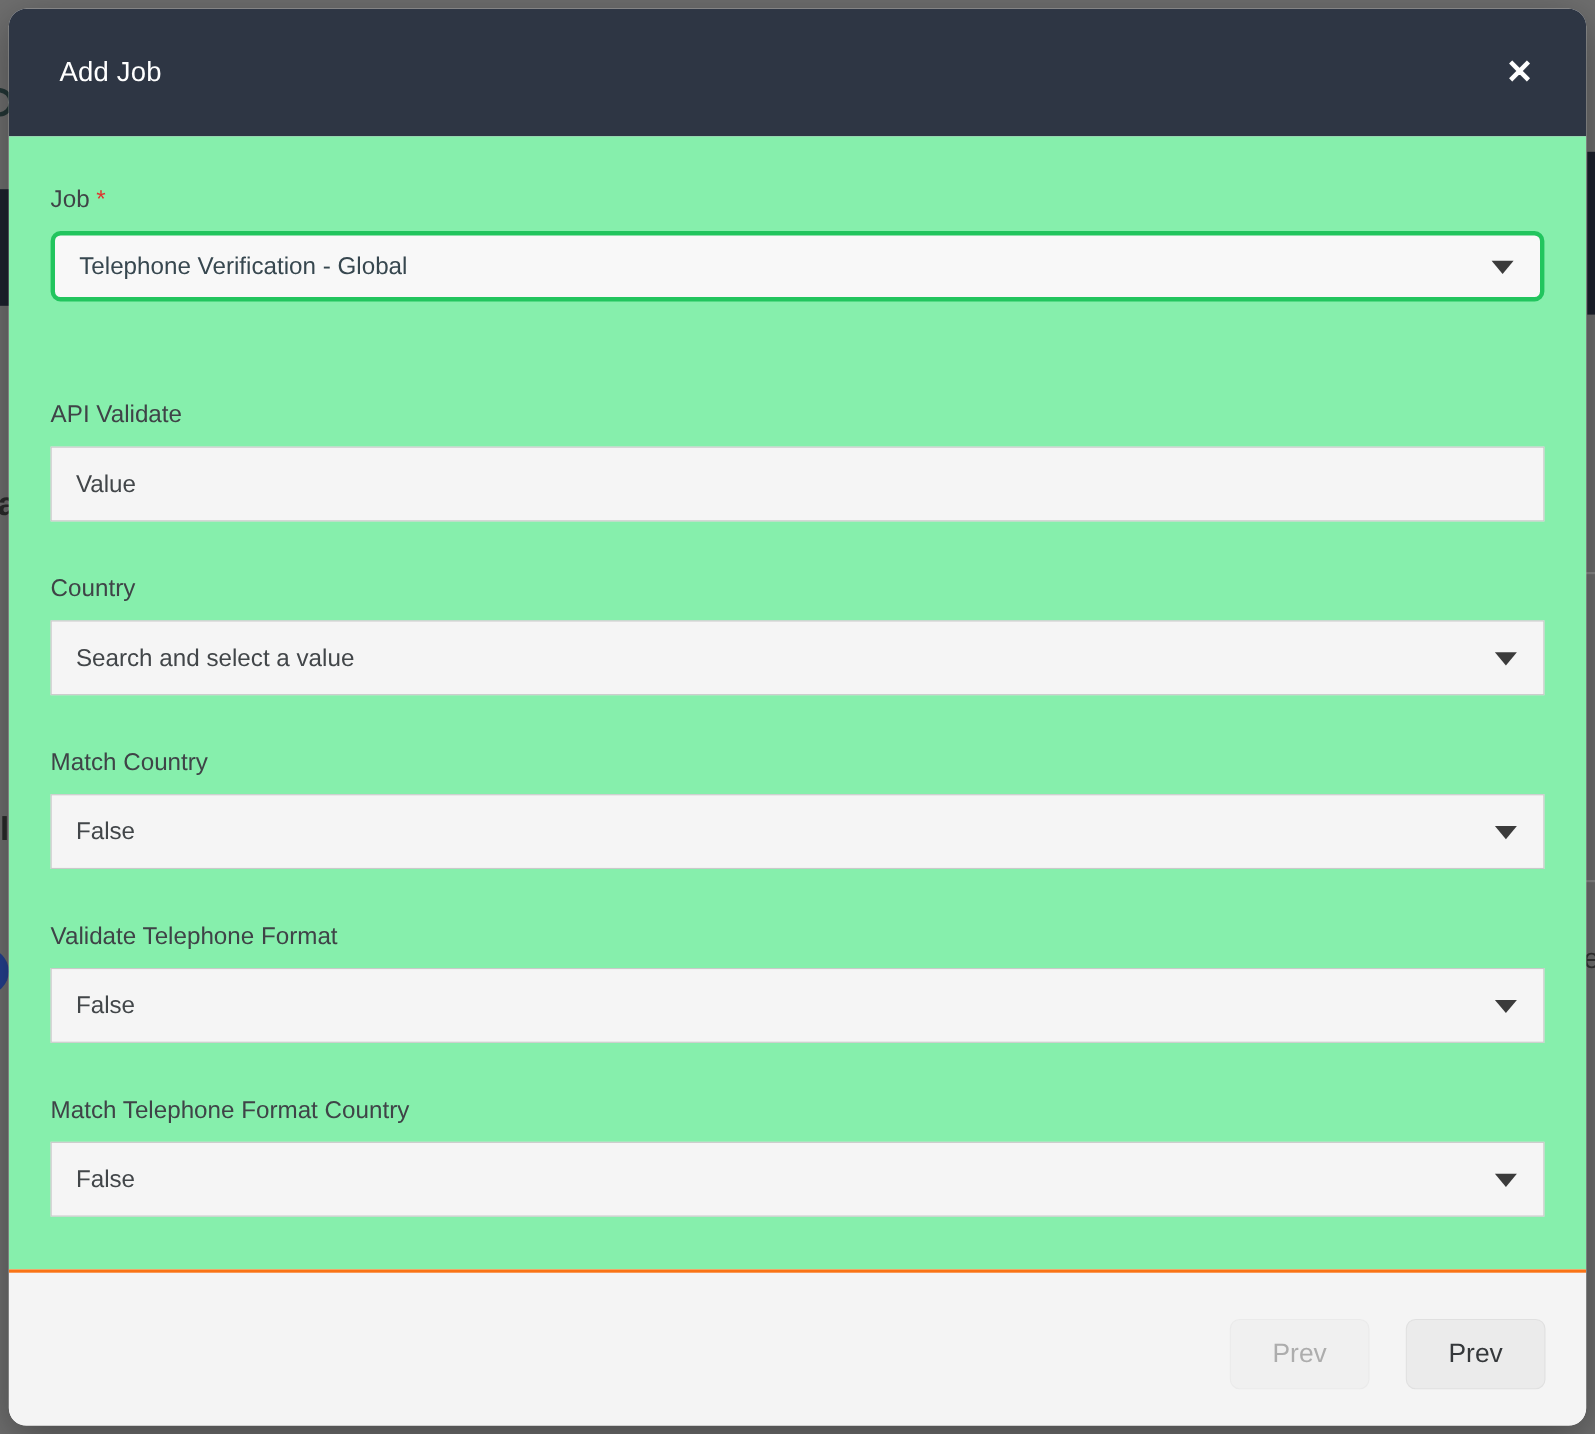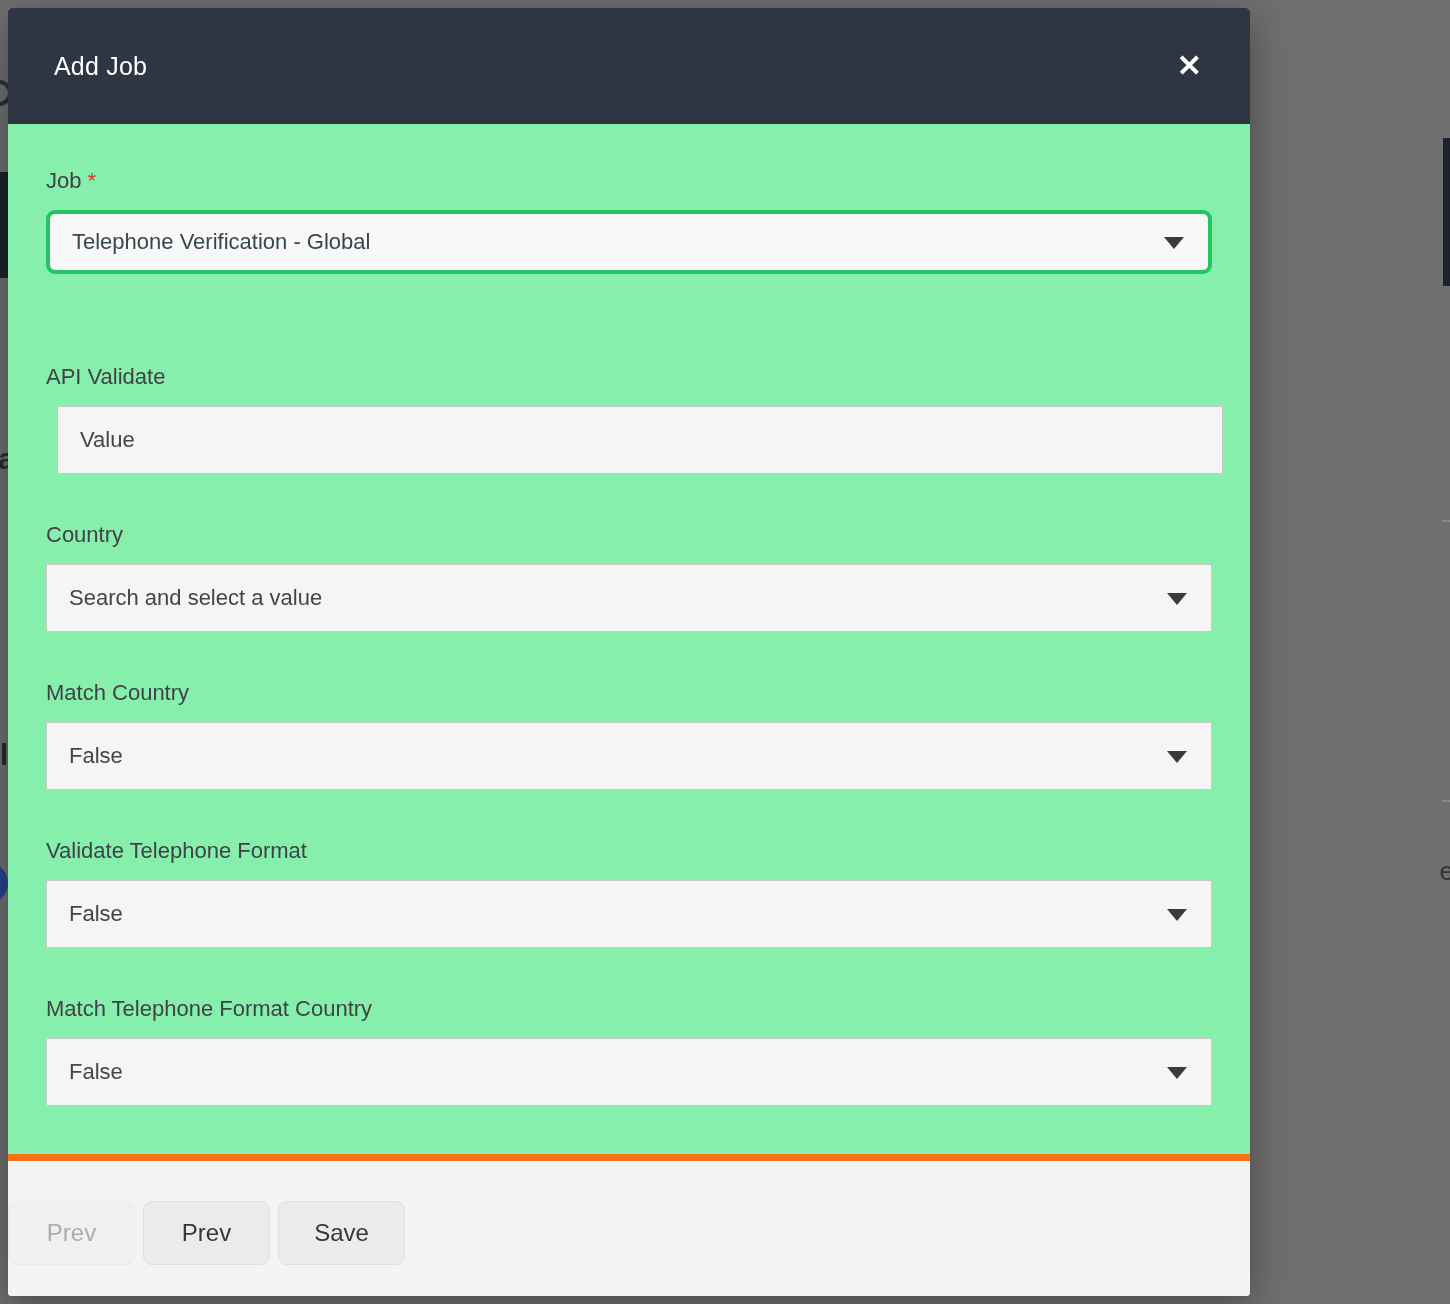--- a/index.html
+++ b/index.html
@@ -17,22 +17,22 @@
   .frag-navy-left { left:0; top:172px; width:19px; height:106px; background:#1d222e; }
   .frag-char { color:#2b2b2b; font-size:30px; font-weight:700; }
   .frag-a { left:-2px; top:442px; }
   .frag-l { left:0px; top:738px; }
   .frag-blue { left:-34px; top:862px; width:42px; height:42px; background:#24418f; border-radius:50%; }
   .frag-navy-right { right:0; top:138px; width:7px; height:148px; background:#1d222e; }
   .frag-e { right:-4px; top:856px; font-size:26px; font-weight:400; color:#333; }
   .frag-line { right:0; width:8px; height:2px; background:#8a8a8a; }
 
   .modal {
-    position:absolute; left:8px; top:8px; width:1242px; height:1288px;
-    border-radius:4px; overflow:hidden; display:flex; flex-direction:column;
+    position:absolute; left:8px; top:8px; width:1434px; height:1288px;
+    border-radius:16px; overflow:hidden; display:flex; flex-direction:column;
     box-shadow:0 10px 40px rgba(0,0,0,.35); background:#ffffff;
   }
 
   .modal-header {
     height:116px; flex:0 0 116px; background:#2e3644;
     display:flex; align-items:center; justify-content:space-between;
     padding:0 48px 0 46px;
   }
   .modal-title { color:#ffffff; font-size:25px; letter-spacing:.2px; }
   .close-btn {
@@ -57,33 +57,33 @@
     height:64px; background:#f8f8f8; border:4px solid #22c55e; border-radius:9px;
     padding:0 60px 0 22px; color:#37474f;
   }
   .control-select-square {
     height:68px; background:#f5f5f5; border:1px solid #c9c9c9; border-radius:0;
     padding:0 60px 0 22px;
   }
   .control-input {
     height:68px; background:#f5f5f5; border:1px solid #c9c9c9; border-radius:0;
     padding:0 22px; font-size:22px; color:#424649; width:100%;
-    font-family:inherit; outline:none;margin-left:11px;
+    font-family:inherit; outline:none;
   }
   .caret {
     position:absolute; right:24px; top:50%; margin-top:-5px;
     width:0; height:0;
     border-left:10px solid transparent; border-right:10px solid transparent;
     border-top:12px solid #3b3b3b;
   }
 
   .modal-footer {
-    flex:0 0 151px; background:#f4f4f4; border-top:7px solid #f97316;
-    display:flex; align-items:center; 
-    gap:8px; padding-right:37px;
+    flex:0 0 151px; background:#f4f4f4; border-top:3px solid #f97316;
+    display:flex; align-items:center; justify-content:flex-end;
+    gap:33px; padding-right:37px;
   }
   .btn {
     height:64px; min-width:127px; border-radius:9px; font-size:24px;
     font-family:inherit; cursor:pointer; padding:0 30px;
     background:#ebebeb; border:1px solid #e0e0e0; color:#35383b;
   }
   .btn-disabled {
     background:#f0f0f0; border-color:#eaeaea; color:#adadad; cursor:default;
   }
 </style>
@@ -154,17 +154,16 @@
           <span>False</span>
           <span class="caret"></span>
         </div>
       </div>
 
     </div>
 
     <div class="modal-footer">
       <button class="btn btn-disabled">Prev</button>
       <button class="btn">Prev</button>
-      <button class="btn">Save</button>
     </div>
 
   </div>
 </div>
 
 </body></html>

